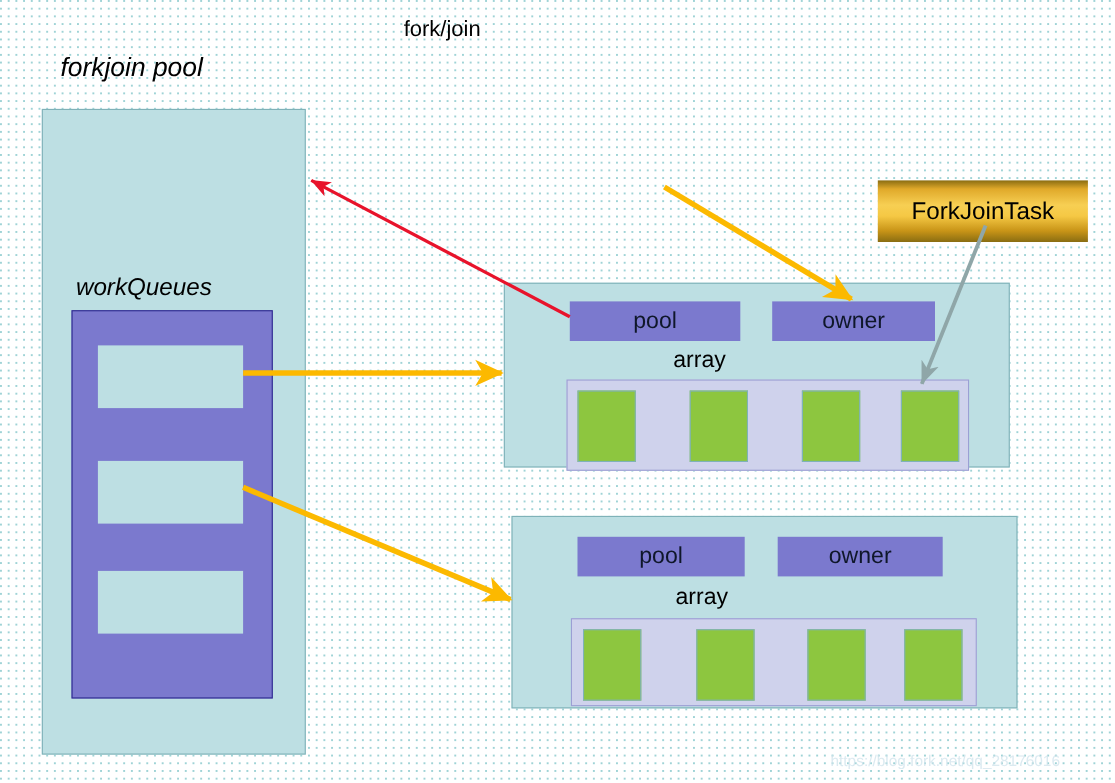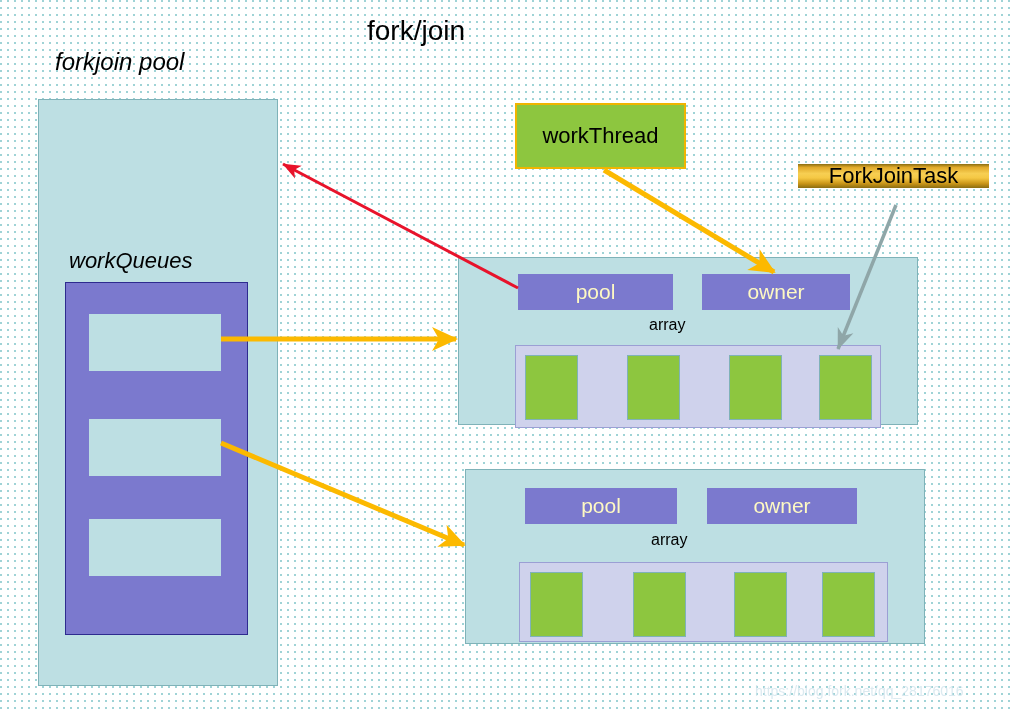--- a/index.html
+++ b/index.html
@@ -21,39 +21,38 @@
 
   
   .title-text {
     position: absolute;
     color: #000000;
     white-space: nowrap;
     line-height: 1;
   }
   #fork-join-title {
     left: 367px; top: 17px;
-    font-size: 28px;
+    font-size: 20px;
   }
   #forkjoin-pool-label {
     left: 55px; top: 50px;
     font-size: 24px;
     font-style: italic;
   }
   #work-queues-label {
     left: 69px; top: 250px;
     font-size: 22px;
     font-style: italic;
   }
   .array-label {
     position: absolute;
-    font-size: 16px;
+    font-size: 21px;
     color: #000000;
     white-space: nowrap;
     line-height: 1;
-    margin-left: 37px;
   }
 
   
   #forkjoin-pool-box {
     position: absolute;
     left: 38px; top: 99px;
     width: 240px; height: 587px;
     background: #bddfe3;
     border: 1px solid #7fb2b8;
     box-sizing: border-box;
@@ -92,21 +91,21 @@
     width: 460px; height: 168px;
   }
   #wq-container-1 {
     left: 465px; top: 469px;
     width: 460px; height: 175px;
   }
 
   .field-box {
     position: absolute;
     background: #7b79ce;
-    color: #fef9c3;
+    color: #0f172a;
     font-size: 21px;
     display: flex;
     align-items: center;
     justify-content: center;
     box-sizing: border-box;
   }
 
   .array-strip {
     position: absolute;
     background: #cfd2ec;
@@ -135,21 +134,21 @@
     align-items: center;
     justify-content: center;
     font-size: 22px;
     color: #000000;
   }
 
   
   #fork-join-task-box {
     position: absolute;
     left: 798px; top: 164px;
-    width: 191px; height: 24px;
+    width: 191px; height: 56px;
     background: linear-gradient(to bottom,
       #8a6d12 0%, #e0a92a 14%, #f7cf53 40%,
       #f5c844 58%, #c89417 82%, #8a6d12 100%);
     box-sizing: border-box;
     display: flex;
     align-items: center;
     justify-content: center;
     font-size: 22px;
     color: #000000;
   }
@@ -184,23 +183,20 @@
   <div id="forkjoin-pool-box"></div>
 
   <div class="title-text" id="work-queues-label">workQueues</div>
 
   <div id="work-queues-box">
     <div class="queue-slot" id="queue-slot-0"></div>
     <div class="queue-slot" id="queue-slot-1"></div>
     <div class="queue-slot" id="queue-slot-2"></div>
   </div>
 
-  <div id="work-thread-box">
-    <span>workThread</span>
-  </div>
 
   <div id="fork-join-task-box">
     <span>ForkJoinTask</span>
   </div>
 
   <div class="wq-container" id="wq-container-0">
     <div class="field-box" style="left:59px; top:16px; width:155px; height:36px;">
       <span>pool</span>
     </div>
     <div class="field-box" style="left:243px; top:16px; width:148px; height:36px;">

